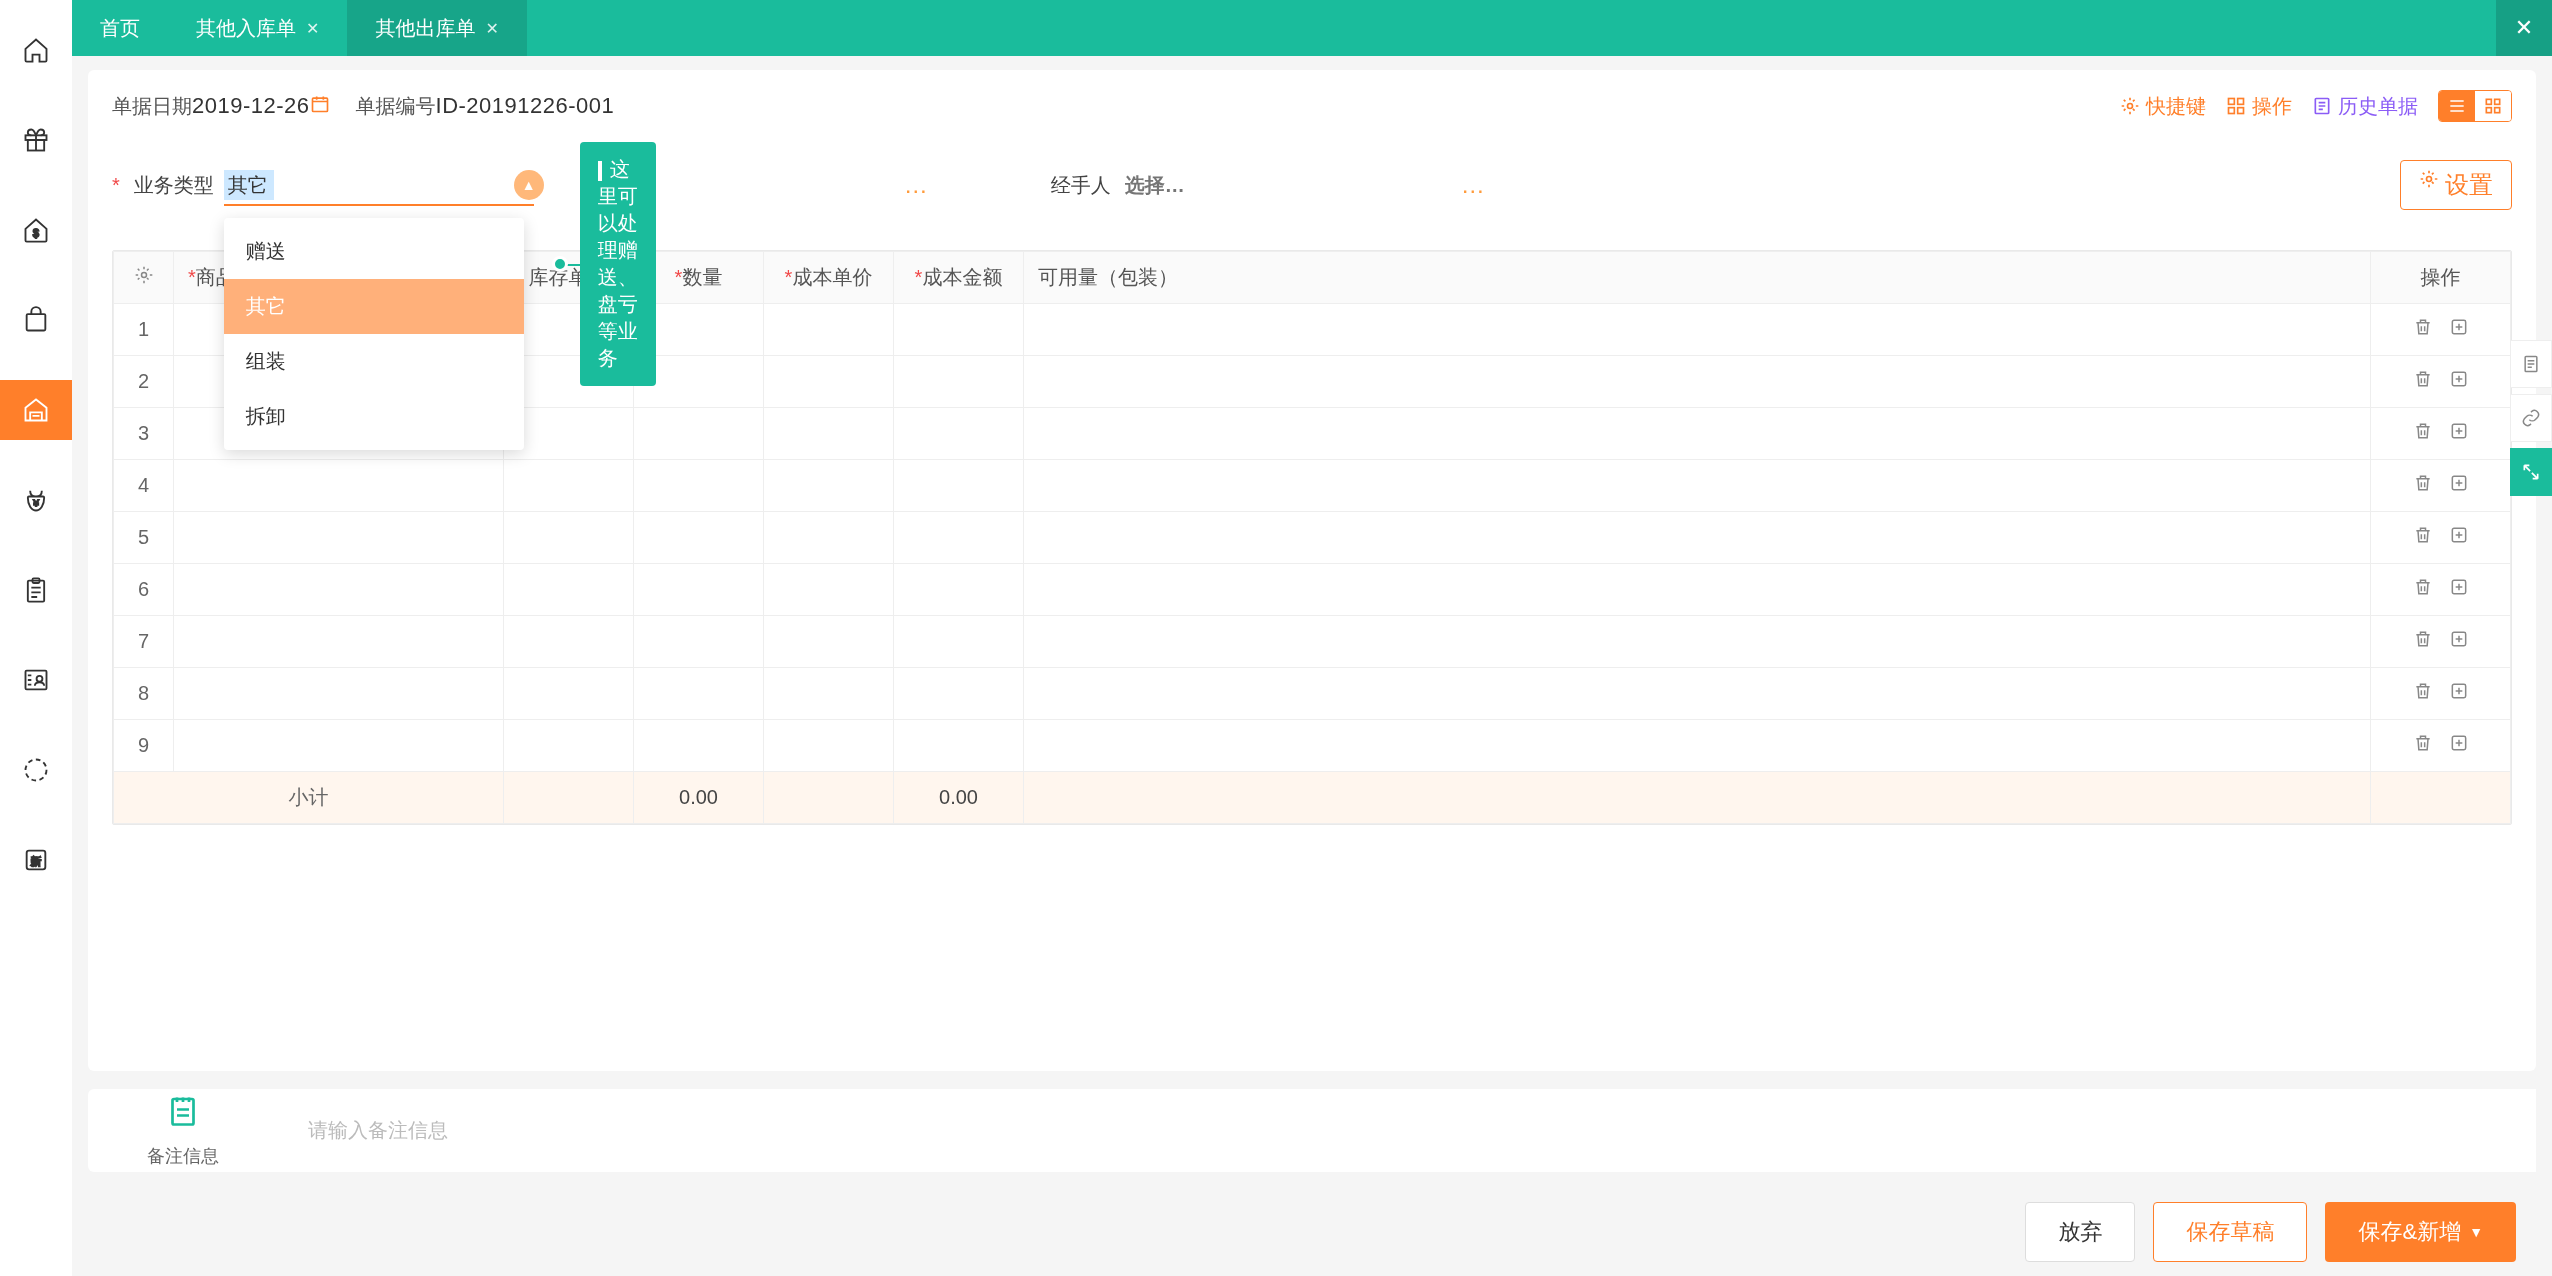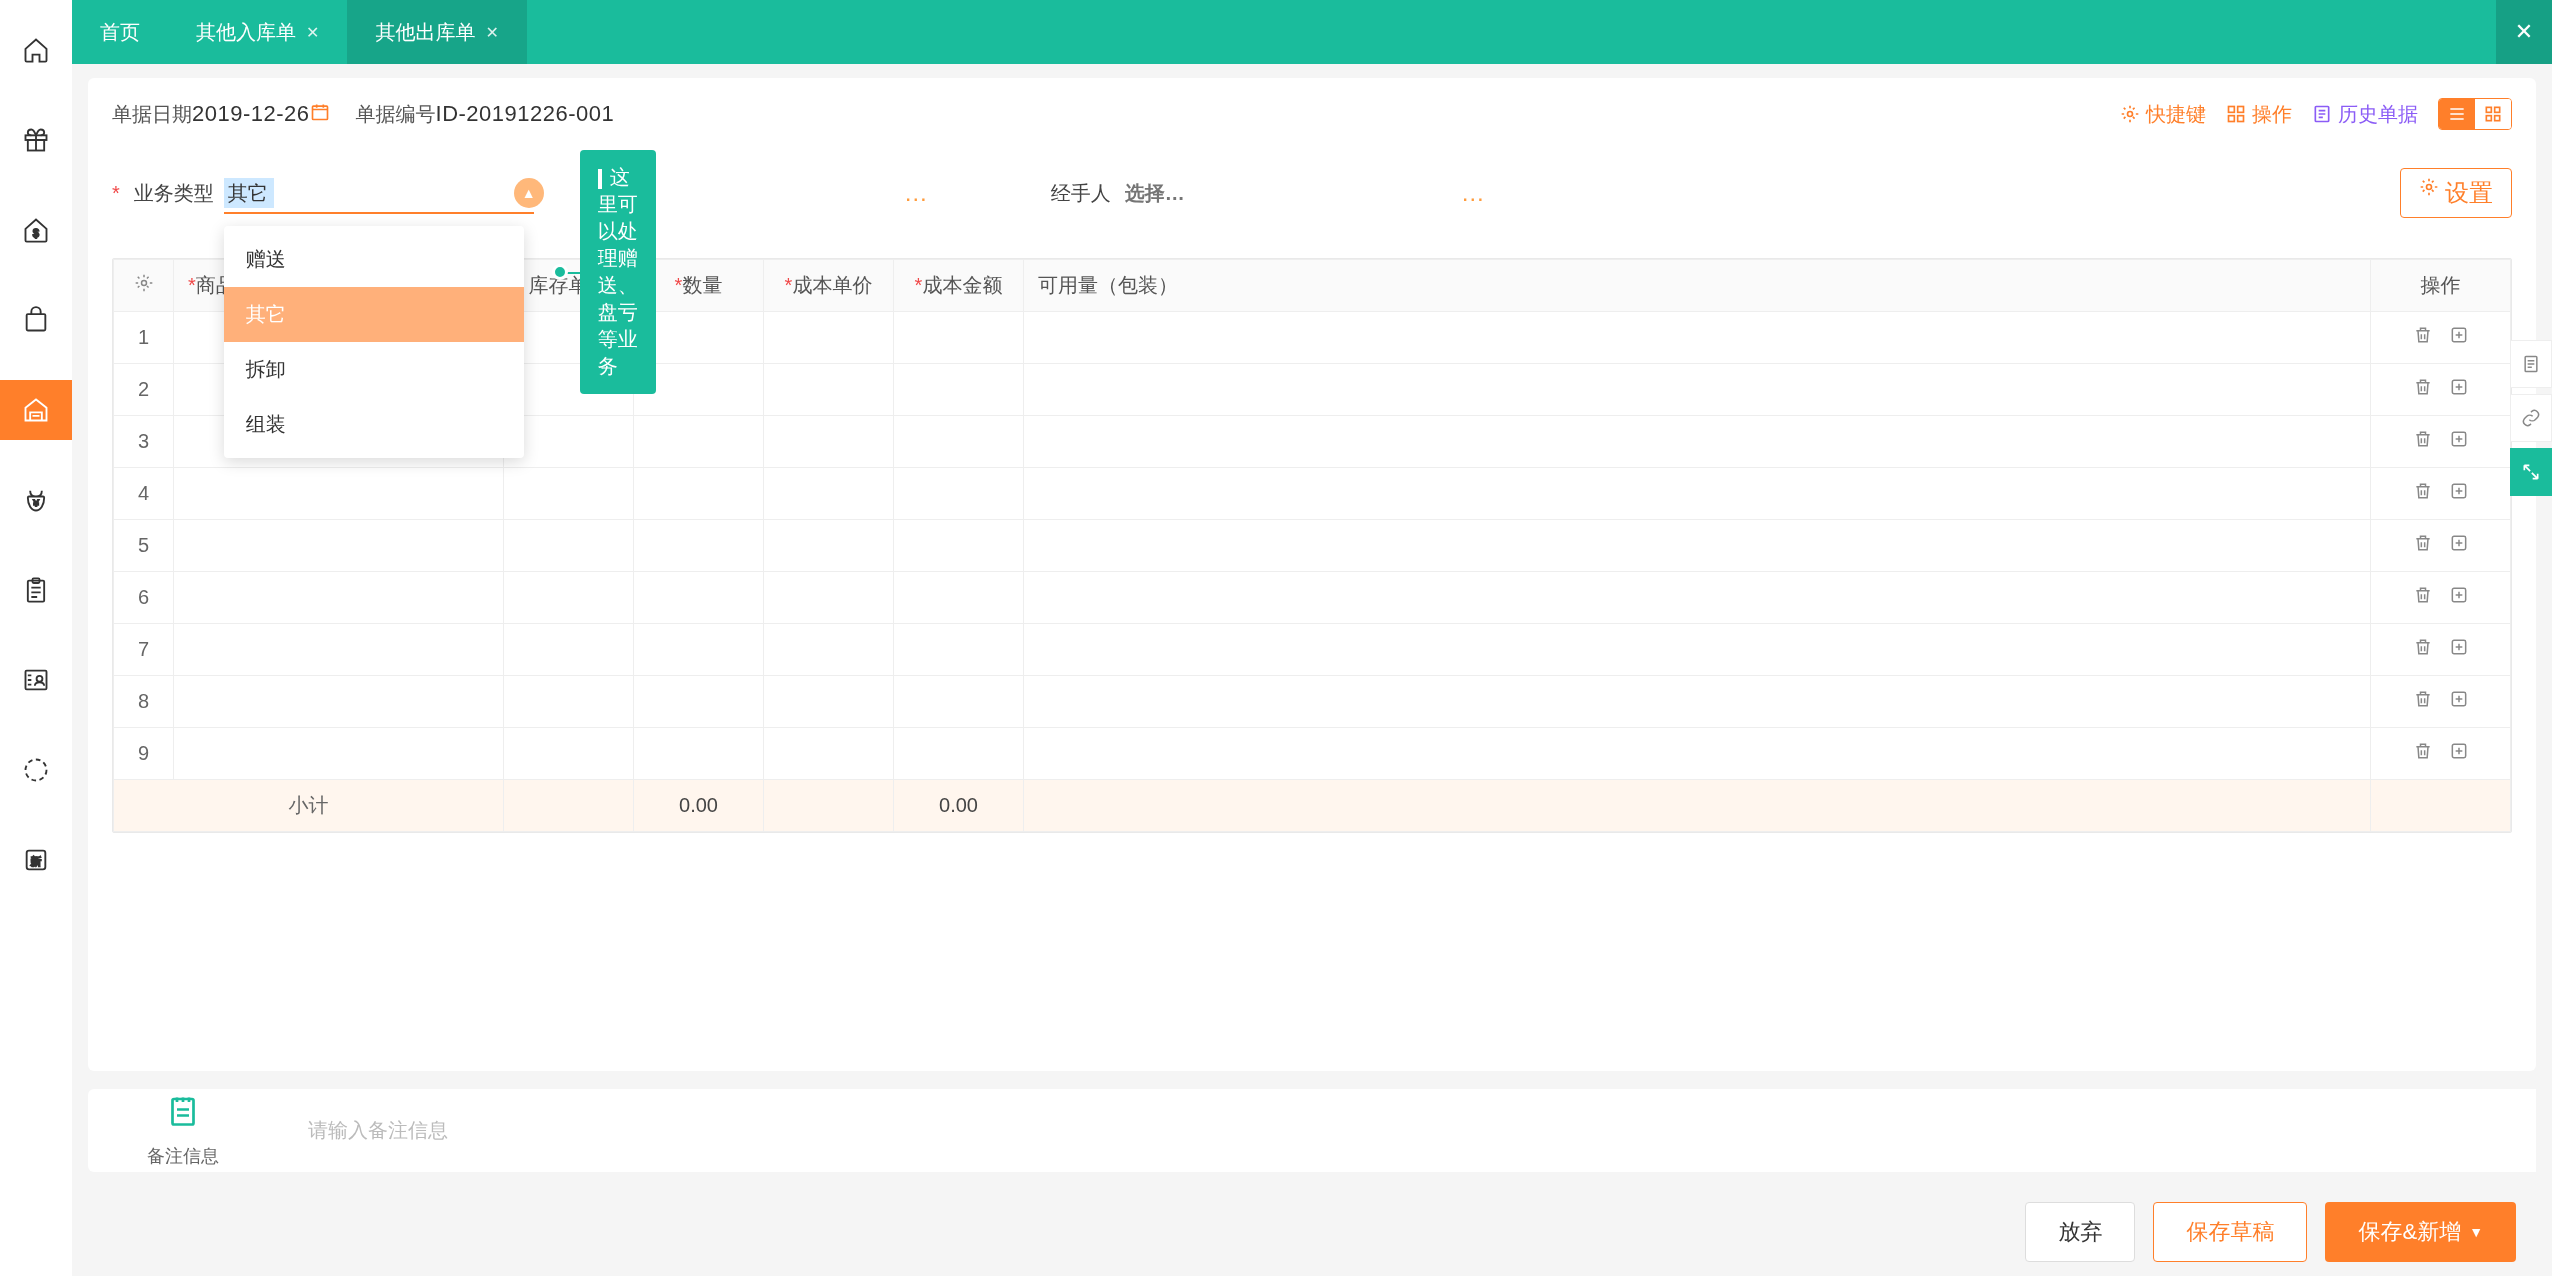--- a/index.html
+++ b/index.html
@@ -10,21 +10,21 @@
 
 .sidebar { width: 72px; background: #fff; display: flex; flex-direction: column; align-items: center; padding-top: 20px; gap: 30px; }
 .sidebar-item { width: 72px; height: 60px; display: flex; align-items: center; justify-content: center; cursor: pointer; color: #333; }
 .sidebar-item.active { background: #ff7f2a; color: #fff; }
 .sidebar-item svg { width: 28px; height: 28px; }
 
 
 .main { flex: 1; display: flex; flex-direction: column; position: relative; }
 
 
-.tabs-bar { height: 64px; background: #1abc9c; display: flex; align-items: stretch; }
+.tabs-bar { height: 56px; background: #1abc9c; display: flex; align-items: stretch; }
 .tab { padding: 0 28px; display: flex; align-items: center; color: #fff; font-size: 20px; cursor: pointer; gap: 10px; }
 .tab.active { background: #17a589; }
 .tab-close { font-size: 16px; opacity: .85; }
 .tabs-spacer { flex: 1; }
 .tabs-close-all { width: 56px; display: flex; align-items: center; justify-content: center; background: #16a085; color: #fff; cursor: pointer; font-size: 22px; }
 
 
 .content { margin: 14px 16px 0 16px; background: #fff; border-radius: 6px; padding: 20px 24px 0 24px; display: flex; flex-direction: column; flex: 1; overflow: hidden; position: relative; }
 
 
@@ -252,22 +252,22 @@
           <span class="req">*</span>
             <span>业务类型</span>
           <span style="position:relative; display:inline-flex; ">
             <input class="filter-input" readonly="" style="background: rgb(205, 232, 255); min-width: 50px; width: 50px; padding: 2px 4px;" value="其它">
             <span style="width:240px;"></span>
             <span class="chev">▲</span>
             <span class="underline"></span>
             <div class="dropdown" id="dropdown-list">
                 <div class="dropdown-item">赠送</div>
                 <div class="dropdown-item sel">其它</div>
+                <div class="dropdown-item">组装</div>
                 <div class="dropdown-item">拆卸</div>
-                <div class="dropdown-item">组装</div>
               </div>
             <div class="callout"><span class="bar"></span><span>这里可以处理赠送、盘亏等业务</span></div>
           </span>
         </div>
 
         <span class="dots" style="margin-left:320px;">…</span>
 
         <div class="filter-field" style="margin-left:80px;">
           <span>经手人</span>
           <input class="filter-input filter-ph" style="width: 260px;" placeholder="选择…">

